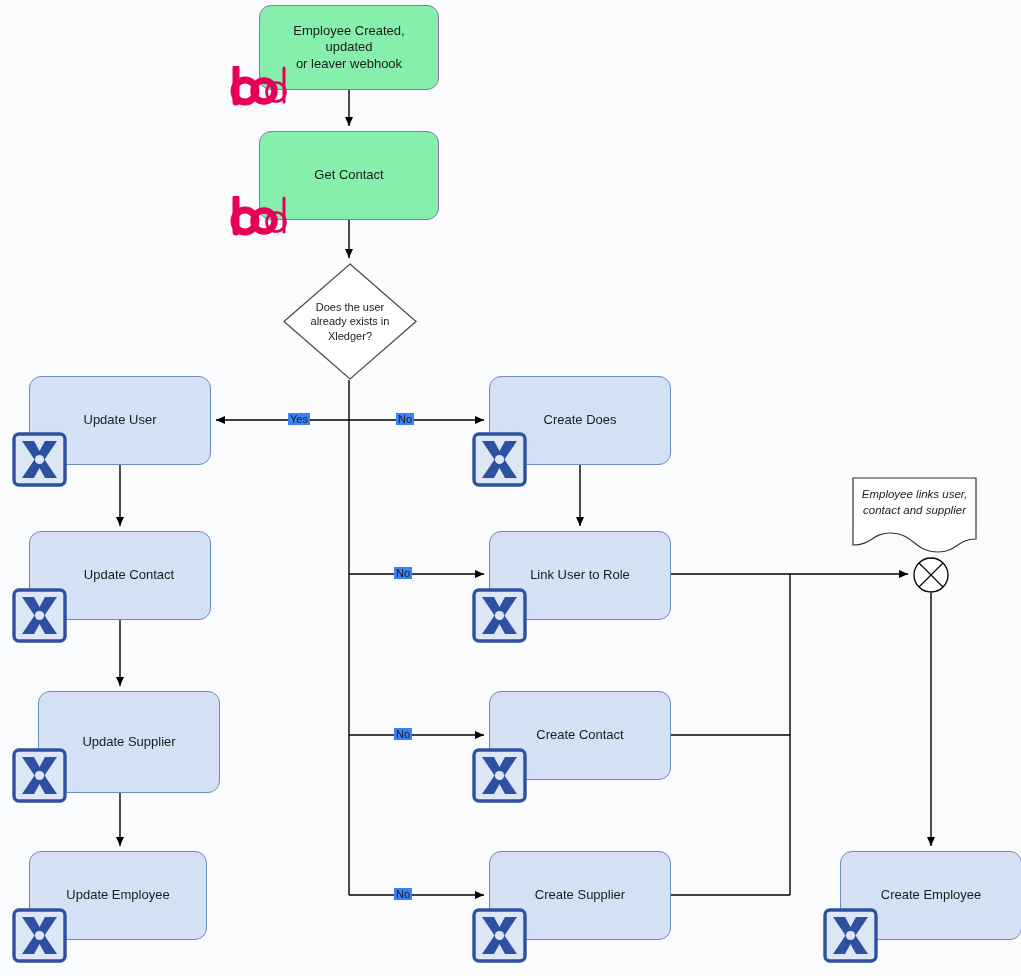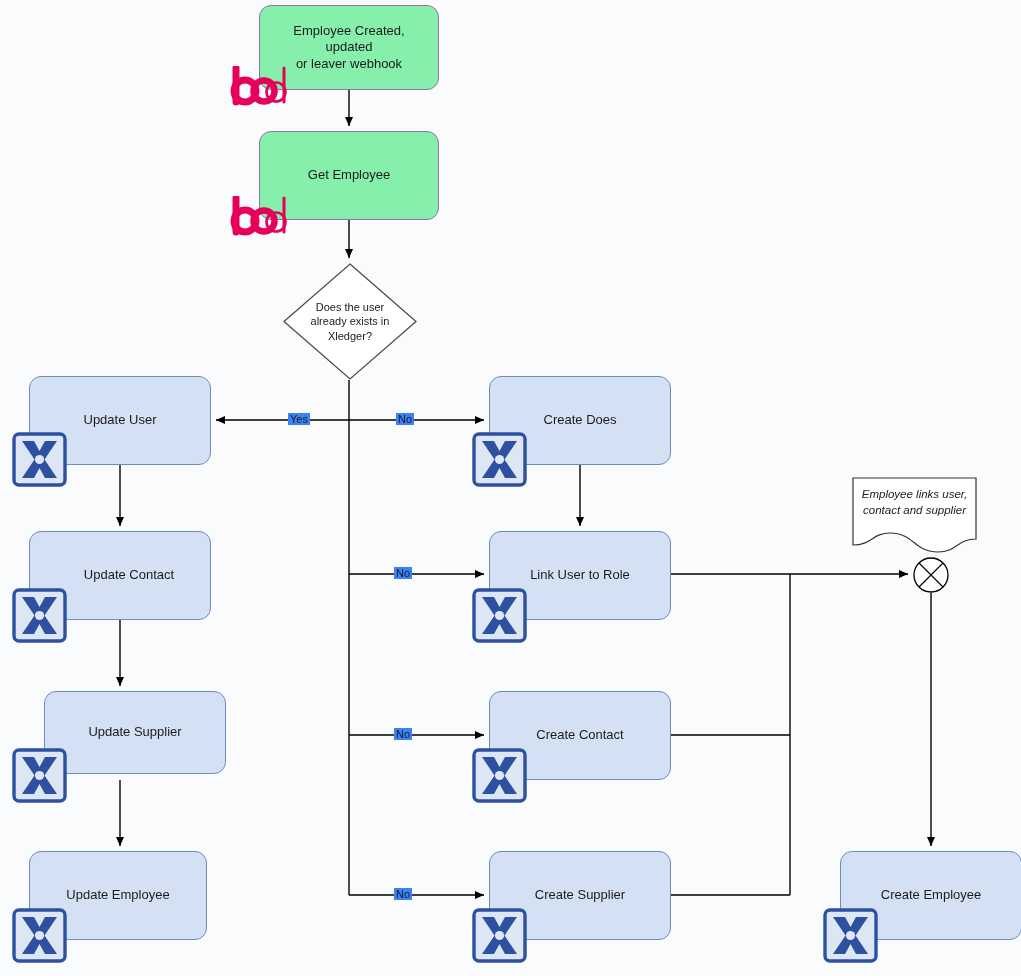--- a/index.html
+++ b/index.html
@@ -158,21 +158,21 @@
       <path d="M931,593 L931,846" marker-end="url(#arrow)"></path>
     </g>
   </svg>
 
   <div class="node purple" style="left:259px; top:5px; width:180px; height:85px;">
     <span class="node-label">Employee Created, updated
 or leaver webhook</span>
   </div>
 
   <div class="node purple" style="left:259px; top:131px; width:180px; height:89px;">
-    <span class="node-label">Get Employee</span>
+    <span class="node-label">Get Contact</span>
   </div>
 
   <div class="diamond" style="left:283px; top:263px; width:134px; height:117px;">
     <svg width="134" height="117" viewBox="0 0 134 117">
       <polygon points="67,1 133,58.5 67,116 1,58.5" fill="#ffffff" stroke="#4d4d4d" stroke-width="1.3"></polygon>
     </svg>
     <div class="dlabel">Does the user
 already exists in
 Xledger?</div>
   </div>
@@ -186,21 +186,21 @@
   </div>
 
   <div class="node blue" style="left:29px; top:531px; width:182px; height:89px;padding-left:28px;">
     <span class="node-label">Update Contact</span>
   </div>
 
   <div class="node blue" style="left:489px; top:531px; width:182px; height:89px;">
     <span class="node-label">Link User to Role</span>
   </div>
 
-  <div class="node blue" style="left:44px; top:691px; width:182px; height:83px;">
+  <div class="node blue" style="left:38px; top:691px; width:182px; height:102px;">
     <span class="node-label">Update Supplier</span>
   </div>
 
   <div class="node blue" style="left:489px; top:691px; width:182px; height:89px;">
     <span class="node-label">Create Contact</span>
   </div>
 
   <div class="node blue" style="left:29px; top:851px; width:178px; height:89px;">
     <span class="node-label">Update Employee</span>
   </div>

